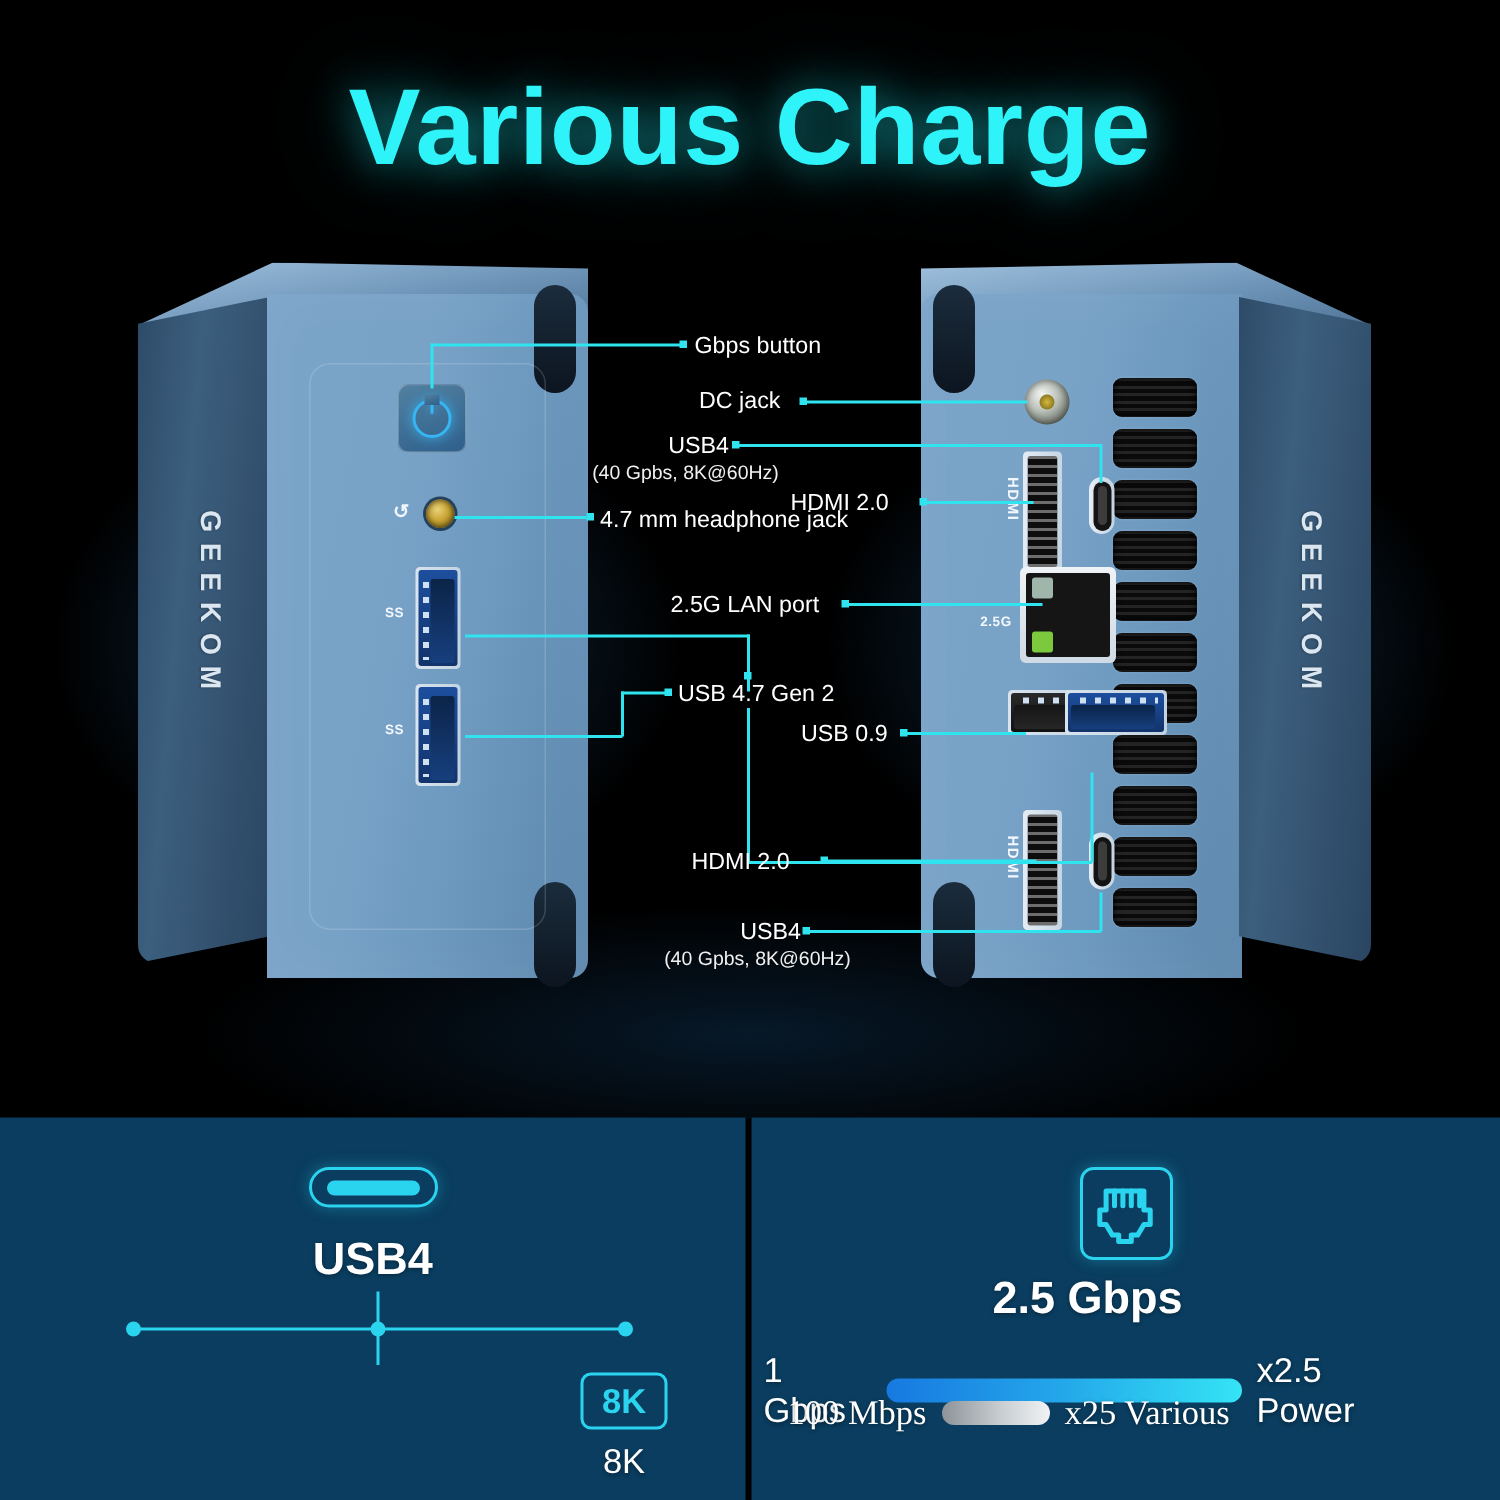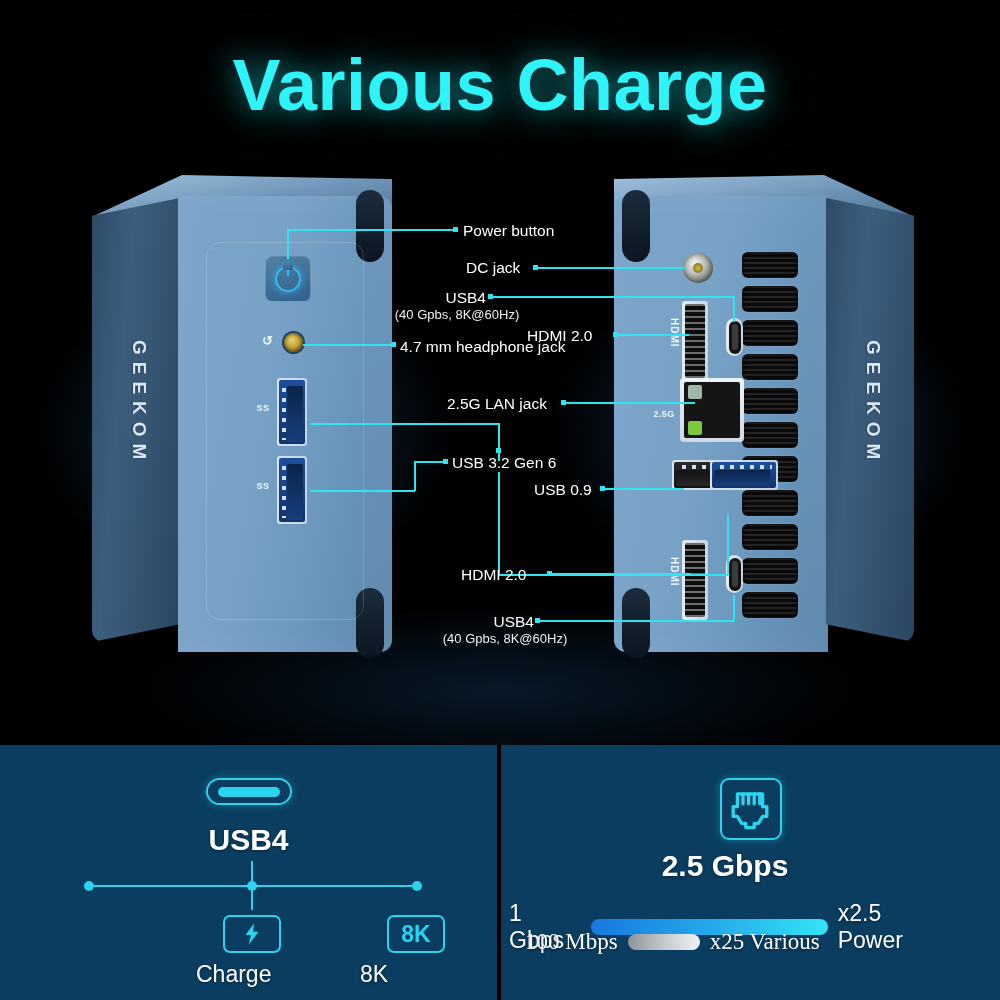--- a/index.html
+++ b/index.html
@@ -150,21 +150,21 @@
 
   
   .rjbox{position:absolute;width:62px;height:62px;border-radius:9px;
          border:2.5px solid #2ad4ee;box-sizing:border-box;
          box-shadow:0 0 10px rgba(42,212,238,.35);}
 
   .axis{position:absolute;height:2px;background:#2ad4ee;}
   .node{position:absolute;width:10px;height:10px;border-radius:50%;background:#2ad4ee;}
   .stem{position:absolute;width:2px;background:#2ad4ee;}
 
-  .feat{position:absolute;text-align:left;}
+  .feat{position:absolute;text-align:center;}
   .feat .cap{color:#fff;font-size:23px;margin-top:8px;
              text-shadow:0 1px 3px rgba(0,0,0,.4);}
   .box8k{width:58px;height:38px;border-radius:7px;border:2.5px solid #2ad4ee;
          box-sizing:border-box;display:flex;align-items:center;justify-content:center;
          color:#2ad4ee;font-size:23px;font-weight:bold;margin:0 auto;}
   .boxch{width:58px;height:38px;border-radius:7px;border:2.5px solid #2ad4ee;
          box-sizing:border-box;display:flex;align-items:center;justify-content:center;
          margin:0 auto;}
   .folder{width:52px;height:42px;margin:0 auto;}
 
@@ -274,21 +274,21 @@
 
       <div class="usbc" style="left:726px;top:555px;">
           <i></i>
         </div>
     </div>
 
     <div class="vline" style="left:287px;top:229px;height:30px;"></div>
     <div class="hline" style="left:287px;top:229px;width:168px;"></div>
     <div class="dot" style="left:453px;top:227px;"></div>
     <div class="lbl" style="left:463px;top:221px;">
-      <span>Power button</span>
+      <span>Gbps button</span>
     </div>
 
     <div class="hline" style="left:537px;top:267px;width:148px;"></div>
     <div class="dot" style="left:533px;top:265px;"></div>
     <div class="lbl" style="left:466px;top:258px;">
       <span>DC jack</span>
     </div>
 
     <div class="hline" style="left:492px;top:296px;width:242px;"></div>
     <div class="vline" style="left:733px;top:296px;height:26px;"></div>
@@ -306,32 +306,32 @@
 
     <div class="hline" style="left:303px;top:344px;width:88px;"></div>
     <div class="dot" style="left:391px;top:342px;"></div>
     <div class="lbl" style="left:400px;top:337px;">
       <span>4.7 mm headphone jack</span>
     </div>
 
     <div class="hline" style="left:565px;top:402px;width:130px;"></div>
     <div class="dot" style="left:561px;top:400px;"></div>
     <div class="lbl" style="left:447px;top:394px;">
-      <span>2.5G LAN jack</span>
+      <span>2.5G LAN port</span>
     </div>
 
     <div class="hline" style="left:310px;top:423px;width:190px;"></div>
     <div class="vline" style="left:498px;top:423px;height:38px;"></div>
     <div class="hline" style="left:310px;top:490px;width:105px;"></div>
     <div class="vline" style="left:414px;top:461px;height:30px;"></div>
     <div class="hline" style="left:414px;top:461px;width:32px;"></div>
     <div class="dot" style="left:443px;top:459px;"></div>
     <div class="dot" style="left:496px;top:448px;"></div>
     <div class="lbl" style="left:452px;top:453px;">
-      <span>USB 3.2 Gen 6</span>
+      <span>USB 4.7 Gen 2</span>
     </div>
     <div class="vline" style="left:498px;top:472px;height:103px;"></div>
     <div class="hline" style="left:498px;top:574px;width:230px;"></div>
     <div class="vline" style="left:727px;top:515px;height:60px;"></div>
 
     <div class="hline" style="left:604px;top:488px;width:80px;"></div>
     <div class="dot" style="left:600px;top:486px;"></div>
     <div class="lbl" style="left:534px;top:480px;">
       <span>USB 0.9</span>
     </div>
@@ -361,28 +361,20 @@
       <div class="ptitle" style="top:78px;font-size:30px;">USB4</div>
 
       <div class="axis" style="left:88px;top:140px;width:328px;"></div>
       <div class="node" style="left:84px;top:136px;"></div>
       <div class="node" style="left:247px;top:136px;"></div>
       <div class="node" style="left:412px;top:136px;"></div>
       <div class="stem" style="left:251px;top:116px;height:24px;"></div>
       <div class="stem" style="left:251px;top:141px;height:24px;"></div>
 
 
-      <div class="feat" style="left:196px;top:170px;width:112px;">
-        <div class="boxch">
-          <svg viewBox="0 0 24 24" width="26" height="26">
-              <path d="M14 2 6 13h5l-2 9 9-12h-5z" fill="#2ad4ee"></path>
-            </svg>
-        </div>
-        <div class="cap">Charge</div>
-      </div>
 
       <div class="feat" style="left:360px;top:170px;width:112px;">
         <div class="box8k">
           <span>8K</span>
         </div>
         <div class="cap">8K</div>
       </div>
     </div>
 
     <div class="panel pR">

